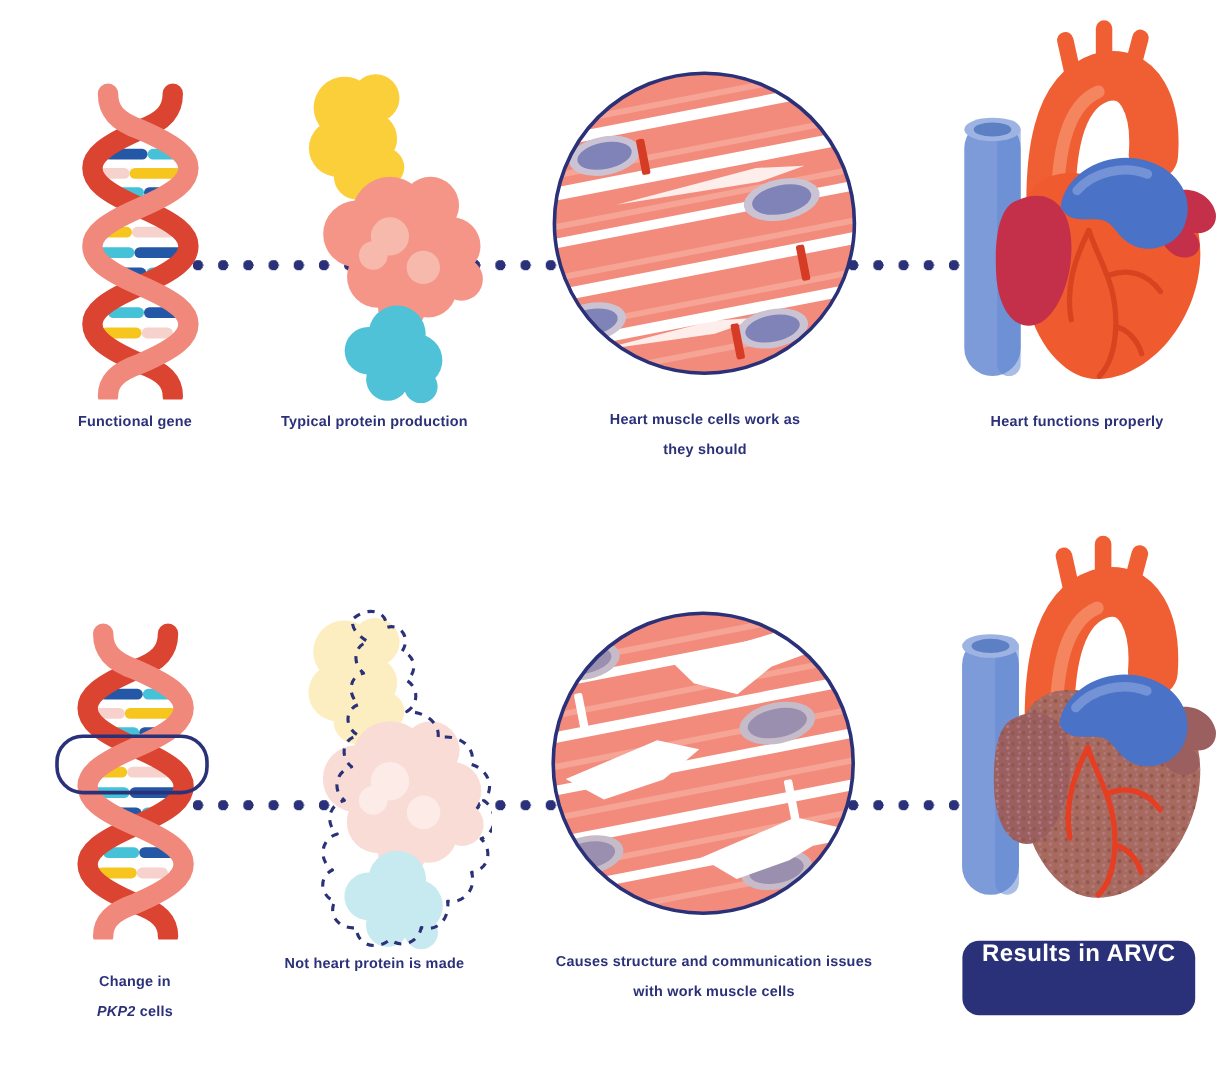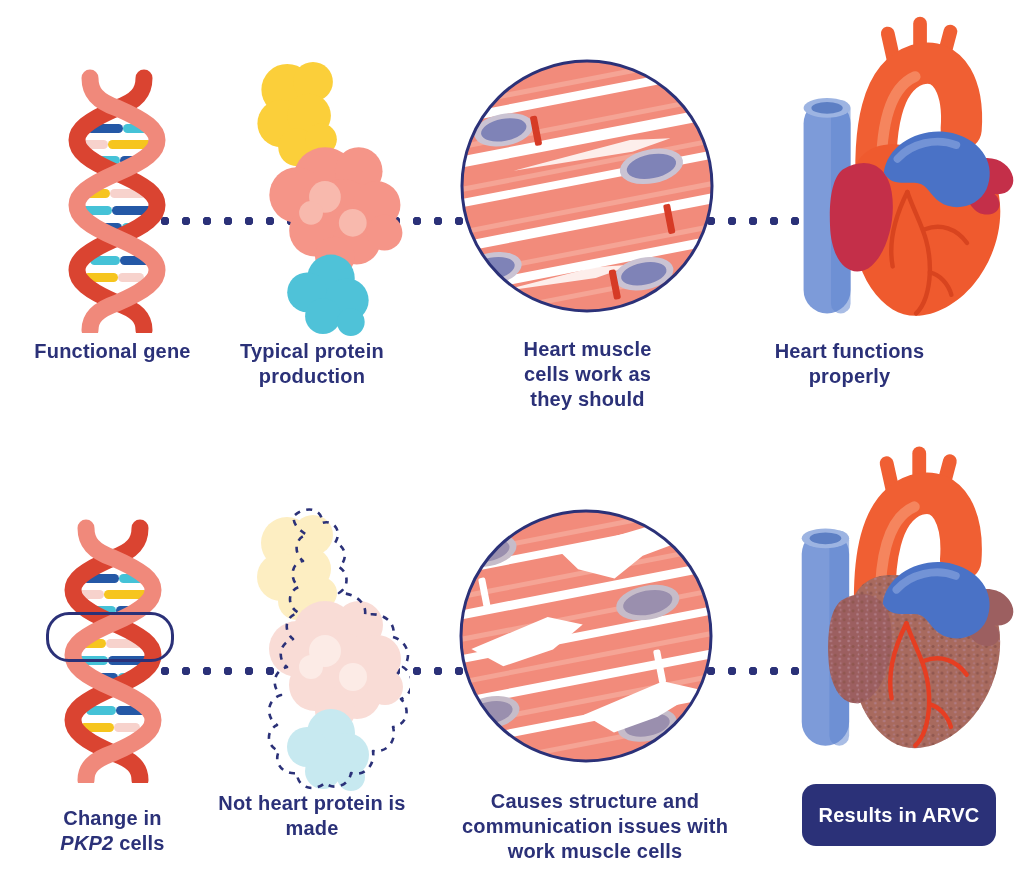--- a/index.html
+++ b/index.html
@@ -1,23 +1,23 @@
 <!DOCTYPE html>
 <html style="--background: #ffffff; --navy: #2b3178; --salmonStrand: #f0897b; --redStrand: #da4431; --rungBlue: #2458a6; --rungCyan: #45c2d7; --rungYellow: #f6c51e; --rungPink: #f7d2cc; --proteinYellow: #fbcf3a; --proteinSalmon: #f59588; --proteinSalmonLight: #f8b9ad; --proteinTeal: #4fc2d8; --paleYellow: #fdeec2; --palePink: #f9dcd6; --palePinkLight: #fcebe6; --paleTeal: #c7e9f0; --muscleBg: #f28b7b; --muscleStripeLight: #f5a495; --nucleus: #7f83b7; --nucleusRing: #cac3d3; --nucleusMuted: #9a8fae; --nucleusRingMuted: #c6bcc9; --discRed: #d63b26; --heartBody: #ef5a2e; --aorta: #f05f33; --aortaHighlight: #f58a63; --vesselBlue: #4a72c6; --vesselBlueLight: #7d9bd9; --vesselBlueRim: #9db4e2; --atriumRed: #c42f49; --coronary: #d8441f; --diseasedBody: #a86a5e; --diseasedSpot1: #8f574f; --diseasedSpot2: #b07c86; --diseasedAtrium: #9c5f60; --diseasedCoronary: #e63e22; --buttonBg: #2b3178; --buttonText: #ffffff;"><head>
 <meta charset="utf-8">
 <style>
   html,body{margin:0;padding:0;}
   body{background:var(--background,#fff);font-family:"Liberation Sans",sans-serif;}
   .stage{position:relative;width:1024px;height:891px;background:var(--background,#fff);overflow:hidden;}
   .art{position:absolute;z-index:2;}
   .dots{position:absolute;height:10px;z-index:1;background-image:radial-gradient(circle 4.4px at 5px 5px,var(--navy) 97%,transparent);background-size:21px 10px;background-repeat:repeat-x;}
-  .lbl{position:absolute;z-index:2;text-align:center;font-weight:700;font-size:20px;line-height:25px;color:var(--navy);letter-spacing:.2px;}
+  .lbl{position:absolute;z-index:2;text-align:center;font-weight:700;font-size:12px;line-height:25px;color:var(--navy);letter-spacing:.2px;}
   .lbl i{font-style:italic;}
   .gene-box{position:absolute;z-index:3;border:3px solid var(--navy);border-radius:23px;background:transparent;}
-  .result-btn{position:absolute;z-index:3;display:flex;align-items:center;justify-content:center;background:var(--buttonBg);color:var(--buttonText);border-radius:14px;font-weight:700;font-size:20px;letter-spacing:.3px;cursor:pointer;}
+  .result-btn{position:absolute;z-index:3;display:flex;justify-content:center;background:var(--buttonBg);color:var(--buttonText);border-radius:14px;font-weight:700;font-size:20px;letter-spacing:.3px;cursor:pointer;}
   .defs-svg{position:absolute;width:0;height:0;overflow:hidden;}
 </style>
 </head>
 <body>
 
 <div class="stage">
 
   <svg class="defs-svg" aria-hidden="true">
     <defs>
       <pattern id="mottlePat" width="9" height="9" patternUnits="userSpaceOnUse">
@@ -213,21 +213,21 @@
   <svg class="art" style="left:457px;top:507px;width:258px;height:258px;">
       <use href="#sym-muscle-bad"></use>
     </svg>
   <svg class="art" style="left:780px;top:436px;width:237px;height:333px;--hbody:var(--diseasedBody);--hatrium:var(--diseasedAtrium);--hcor:var(--diseasedCoronary);--mop:1;">
       <use href="#sym-heart"></use>
     </svg>
 
   <div class="lbl" style="left:15px;top:339px;width:195px;">Functional gene</div>
   <div class="lbl" style="left:222px;top:339px;width:180px;">Typical protein production</div>
   <div class="lbl" style="left:505px;top:337px;width:165px;">Heart muscle cells work as they should</div>
-  <div class="lbl" style="left:742px;top:339px;width:215px;text-align:center;">Heart functions properly</div>
+  <div class="lbl" style="left:790px;top:339px;width:215px;text-align:center;">Heart functions properly</div>
 
   <div class="lbl" style="left:15px;top:806px;width:195px;">
     <span>Change in</span><br>
     <i>PKP2</i><span> cells</span>
   </div>
   <div class="lbl" style="left:212px;top:791px;width:200px;">Not heart protein is made</div>
   <div class="lbl" style="left:455px;top:789px;width:280px;">Causes structure and communication issues with work muscle cells</div>
 
   <div class="result-btn" style="left:802px;top:784px;width:194px;height:62px;">
     <span>Results in ARVC</span>

